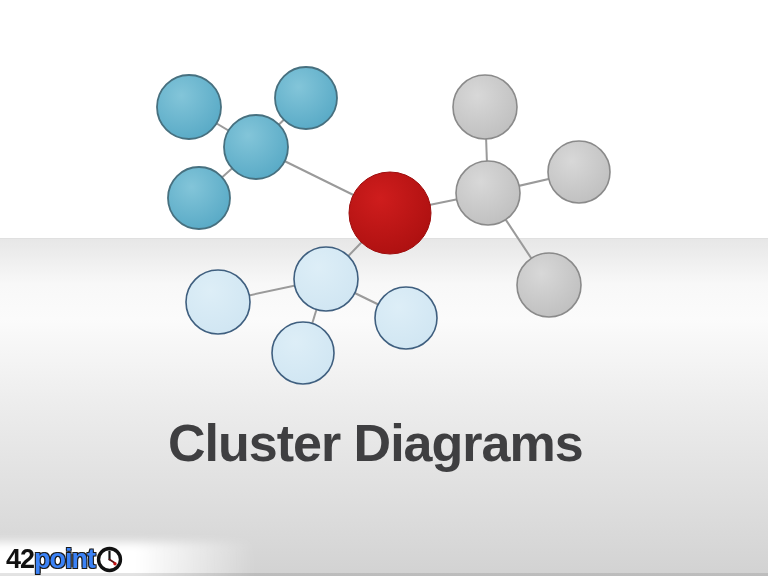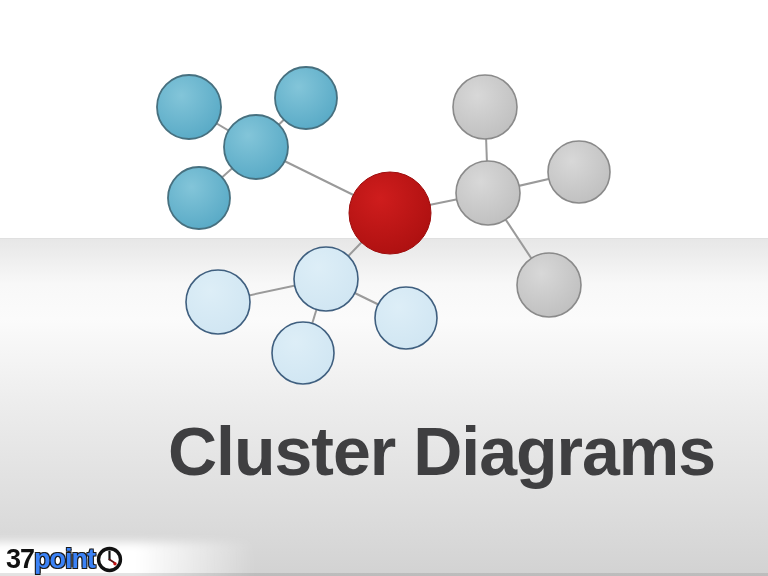--- a/index.html
+++ b/index.html
@@ -29,21 +29,21 @@
   }
   
   .logo-glow{
     position:absolute;left:-10px;bottom:-6px;width:265px;height:40px;
     background:linear-gradient(to right,#ffffff 55%,rgba(255,255,255,0));
     filter:blur(5px);
   }
   svg.diagram{position:absolute;left:0;top:0;}
   h1.title{
     position:absolute;left:168px;top:417px;margin:0;
-    font-size:68px;font-weight:bold;letter-spacing:-1px;
+    font-size:52px;font-weight:bold;letter-spacing:-1px;
     color:#3f3f41;line-height:1;white-space:nowrap;
   }
   .logo{
     position:absolute;left:6px;bottom:3px;height:28px;
     display:flex;align-items:center;gap:0;
   }
   .logo .num{
     font-size:27px;font-weight:bold;color:#111111;letter-spacing:-1px;
     line-height:1;
   }
@@ -108,21 +108,21 @@
         <circle cx="218" cy="302" r="32" fill="url(#grad-lightblue)" stroke="#3f5f7f" stroke-width="1.6"></circle>
         <circle cx="326" cy="279" r="32" fill="url(#grad-lightblue)" stroke="#3f5f7f" stroke-width="1.6"></circle>
         <circle cx="406" cy="318" r="31" fill="url(#grad-lightblue)" stroke="#3f5f7f" stroke-width="1.6"></circle>
         <circle cx="303" cy="353" r="31" fill="url(#grad-lightblue)" stroke="#3f5f7f" stroke-width="1.6"></circle>
       </g>
   </svg>
 
   <h1 class="title">Cluster Diagrams</h1>
 
   <div class="logo">
-    <span class="num">37</span>
+    <span class="num">42</span>
     <span class="word">point</span>
     <svg width="27" height="27" viewBox="0 0 32 32">
       <circle cx="16" cy="16" r="13" fill="#ffffff" stroke="#111111" stroke-width="4"></circle>
       <line x1="16" y1="16" x2="16" y2="6.5" stroke="#111111" stroke-width="2.6" stroke-linecap="round"></line>
       <line x1="16" y1="16" x2="21.5" y2="19.5" stroke="#5a1212" stroke-width="2.2" stroke-linecap="round"></line>
       <circle cx="22.5" cy="21" r="2" fill="#c40f0f"></circle>
     </svg>
   </div>
 
   <div class="bottom-edge"></div>

